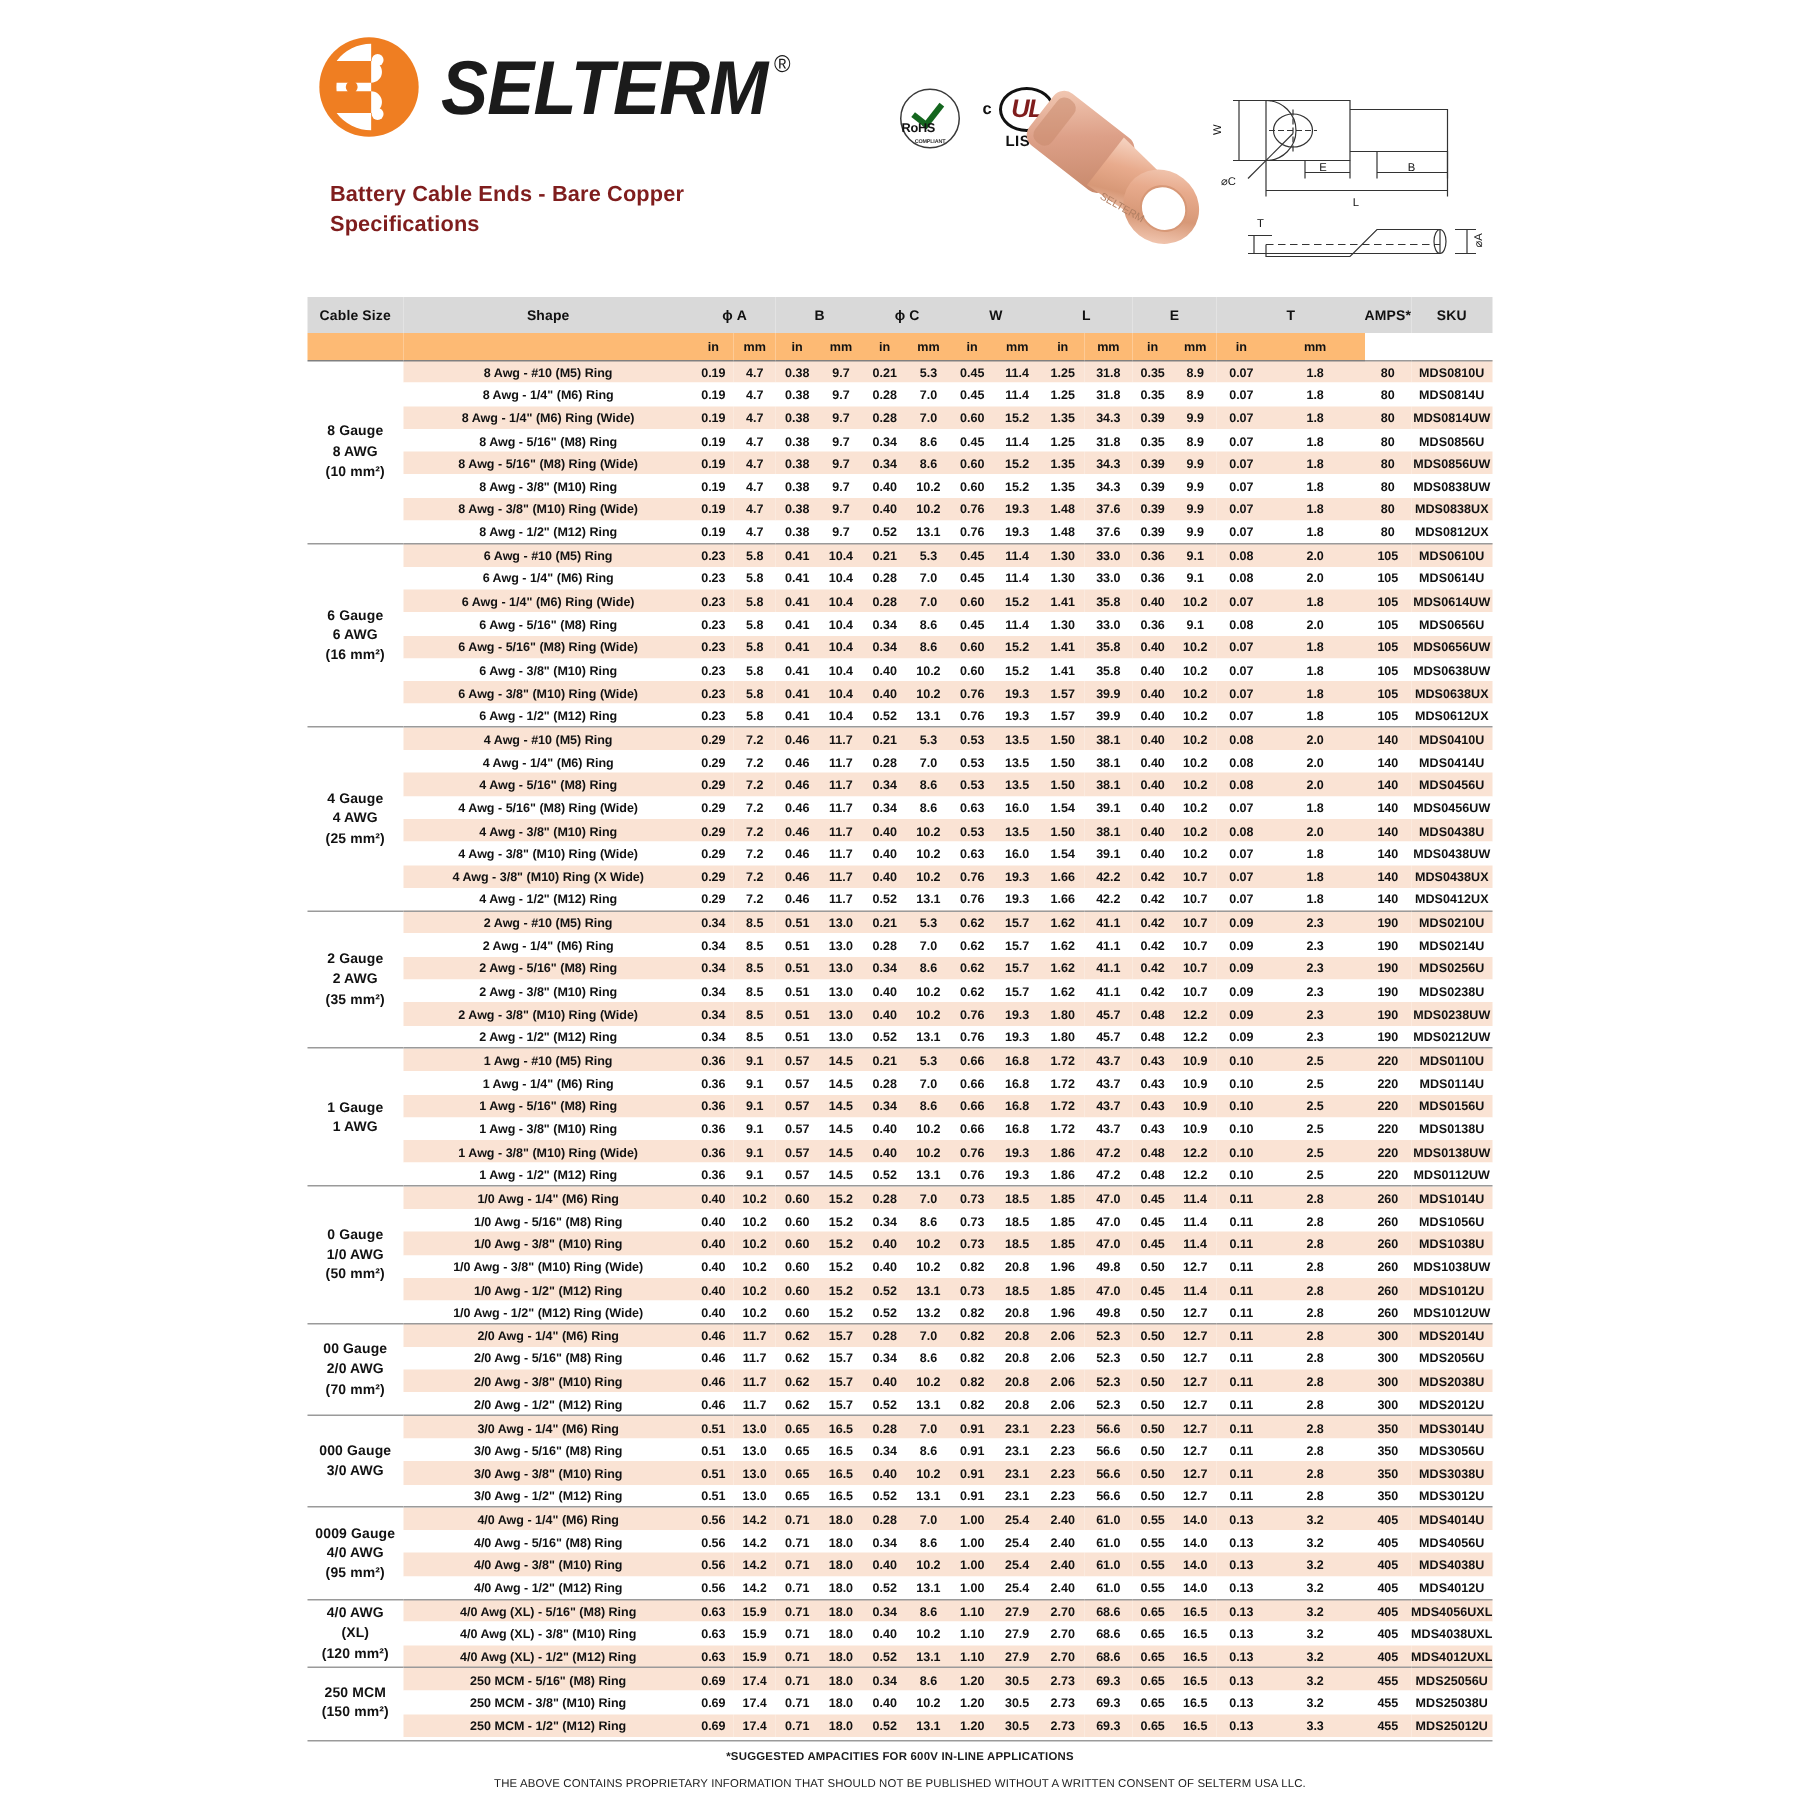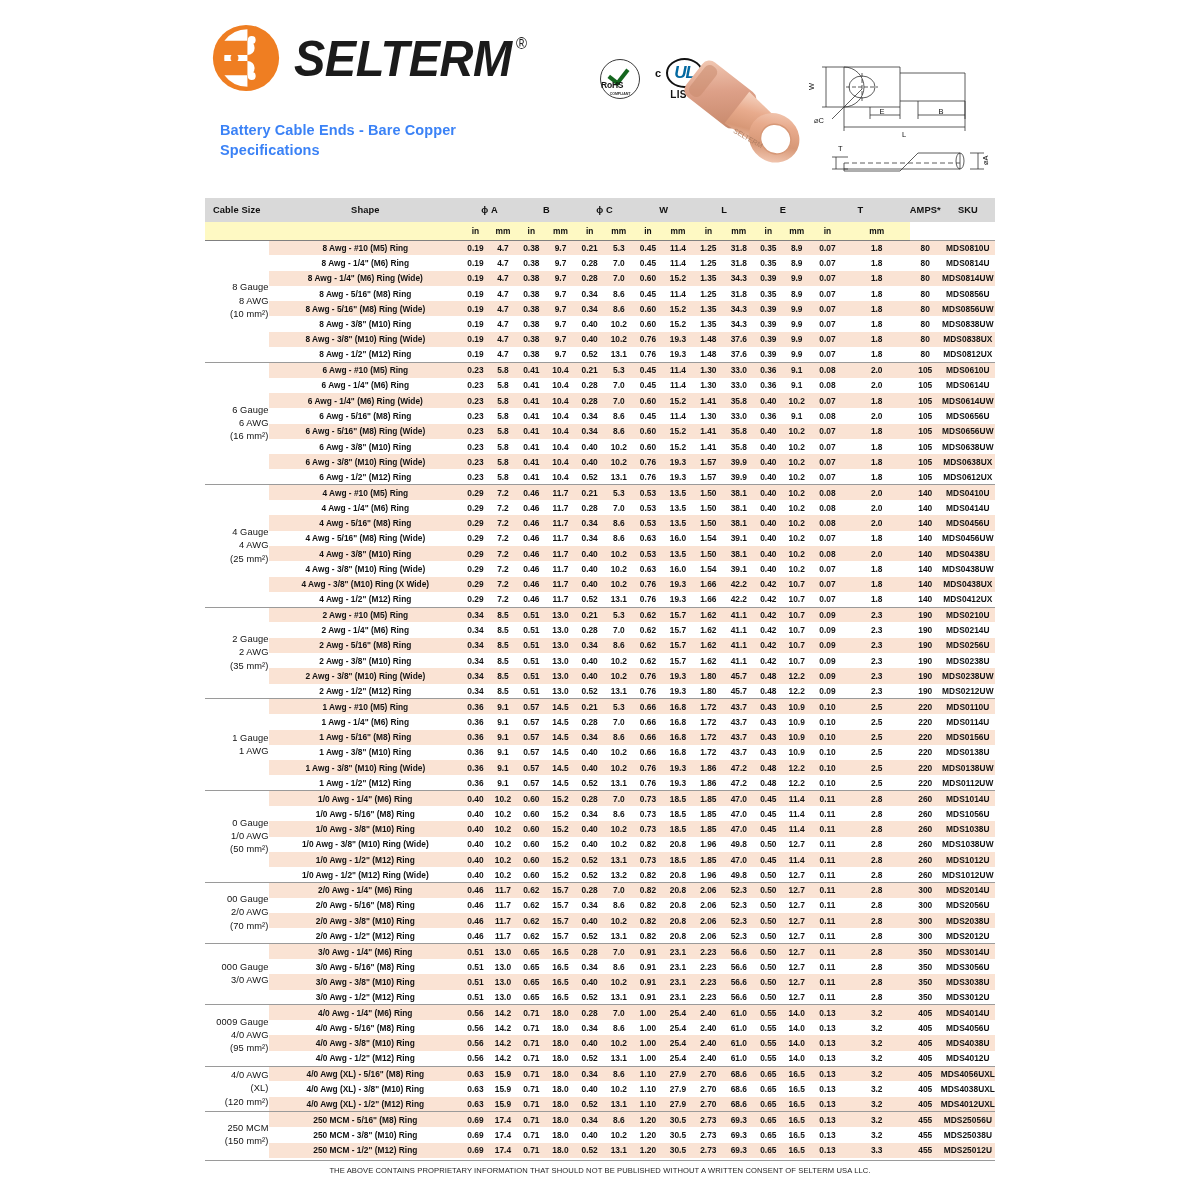--- a/index.html
+++ b/index.html
@@ -50,21 +50,21 @@
     right: -15px; top: 2px;
     font-size: 15px;
     font-style: normal;
     font-weight: normal;
   }
   #subtitle {
     position: absolute;
     left: 220px; top: 120px;
     font-size: 14.5px;
     font-weight: bold;
-    color: #3b82f6;
+    color: #7f1d1d;
     line-height: 1.38;
     letter-spacing: 0.1px;
   }
 
   
   #certs {
     position: absolute;
     left: 600px; top: 58px;
     display: flex;
     align-items: center;
@@ -110,21 +110,21 @@
     width: 37px; height: 30px;
     border: 2.2px solid #111;
     border-radius: 50%;
     background: #fff;
     display: flex;
     align-items: center;
     justify-content: center;
     font-size: 17px;
     font-weight: bold;
     font-style: italic;
-    color: #0369a1;
+    color: #7f1d1d;
     letter-spacing: -1px;
   }
   .cert-ul .ul-c {
     position: absolute;
     left: 2px; top: 9px;
     font-size: 11px;
     font-weight: bold;
     color: #111;
   }
   .cert-ul .ul-us {
@@ -182,32 +182,32 @@
     color: #111;
     vertical-align: middle;
     letter-spacing: 0.1px;
   }
   thead tr.hdr-unit th {
     height: 18px;
     font-size: 8.4px;
     font-weight: bold;
     color: #111;
     vertical-align: middle;
-    background: #fef9c3;
+    background: #fdba74;
     border-bottom: 1.1px solid #808080;
   }
   tbody td {
     height: 15.3px;
     vertical-align: middle;
     font-weight: bold;
     font-size: 8.35px;
   }
   td.gauge {
-    text-align: right;
-    font-weight: normal;
+    text-align: center;
+    font-weight: bold;
     font-size: 9.3px;
     line-height: 1.42;
     background: #ffffff !important;
     color: #111;
     letter-spacing: 0.1px;
   }
   tr.band-top td { border-top: 1.1px solid #9a9a9a; }
   td.shape  { text-align: center; padding-right: 4px; }
   td.num    { text-align: center; }
   td.amps   { text-align: center; }
@@ -1602,16 +1602,17 @@
             <td class="num">3.3</td>
             <td class="amps">455</td>
             <td class="sku">MDS25012U</td>
           </tr>
         </tbody>
     </table>
   </div>
 
   <div id="footer">
     <div id="footer-rule"></div>
+    <div id="footnote-amps">*SUGGESTED AMPACITIES FOR 600V IN-LINE APPLICATIONS</div>
     <div id="footnote-legal">THE ABOVE CONTAINS PROPRIETARY INFORMATION THAT SHOULD NOT BE PUBLISHED WITHOUT A WRITTEN CONSENT OF SELTERM USA LLC.</div>
   </div>
 
 </div>
 
 </body></html>

